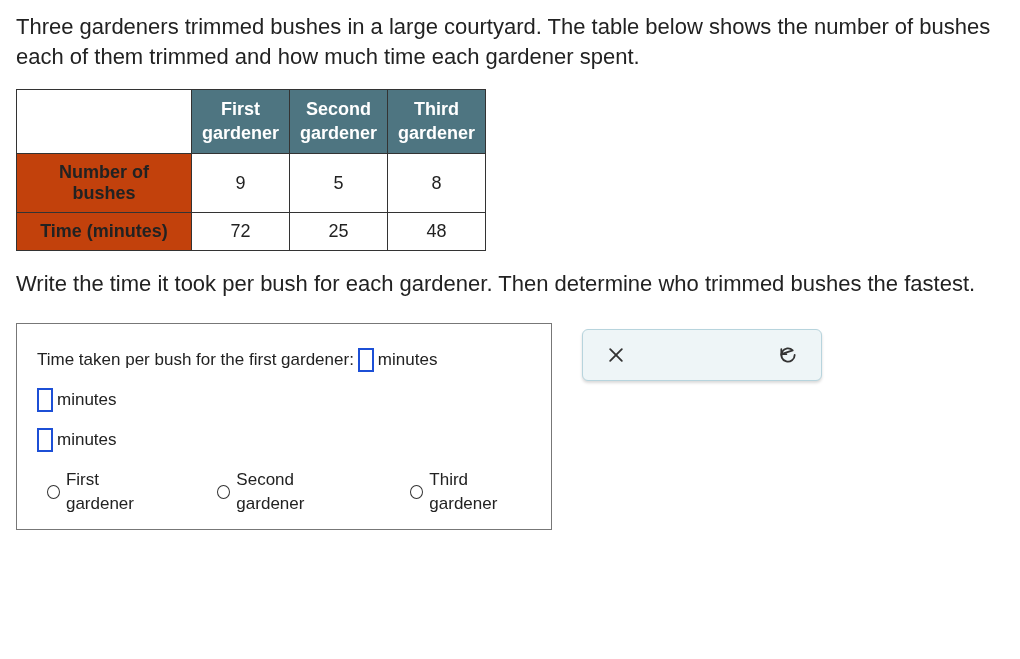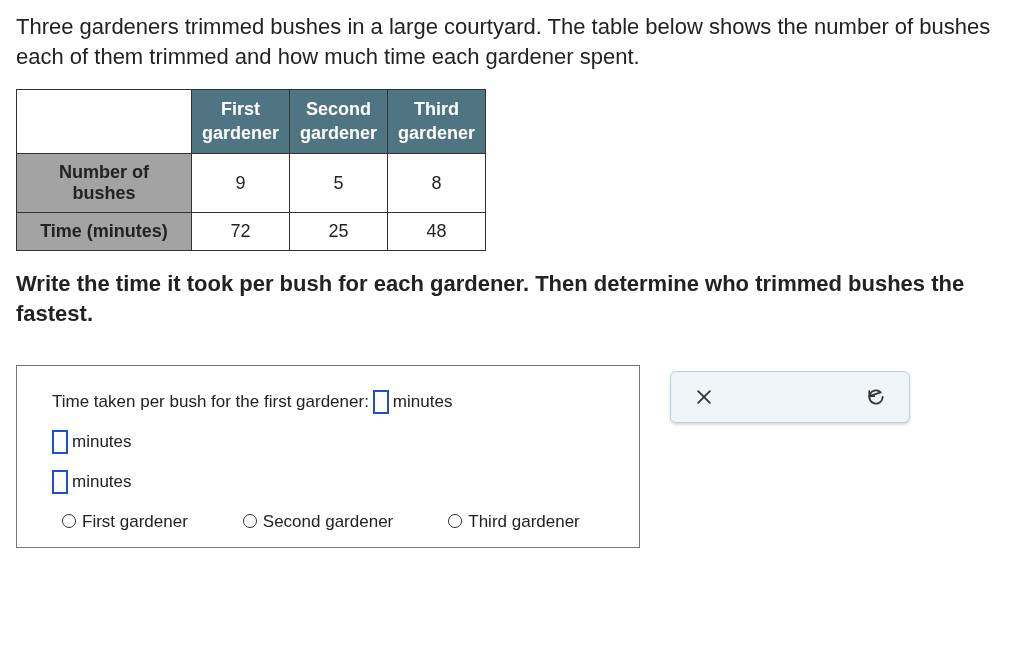--- a/index.html
+++ b/index.html
@@ -32,40 +32,39 @@
     width: 175px;
   }
   table.data th.colhead {
     background: #4e7581;
     color: #fff;
     font-weight: bold;
     width: 95px;
     line-height: 1.3;
   }
   table.data th.rowhead {
-    background: #a3a3a3;
+    background: #c2410c;
     font-weight: bold;
     text-align: center;
   }
   .instruction {
     line-height: 1.35;
-    margin-bottom: 36px;
-    font-weight: bold;
+    margin-bottom: 24px;
   }
   .answer-row {
     display: flex;
     align-items: flex-start;
     gap: 30px;
   }
   .answer-box {
     border: 1px solid #777;
-    padding: 16px 20px 14px 35px;
+    padding: 16px 20px 14px 20px;
     font-size: 17px;
     line-height: 1.4;
-    width: 624px;
+    width: 536px;
   }
   .ans-line {
     margin: 8px 0 16px 0;
     display: flex;
     align-items: center;
     flex-wrap: wrap;
     gap: 4px;
   }
   .num-input {
     display: inline-block;

